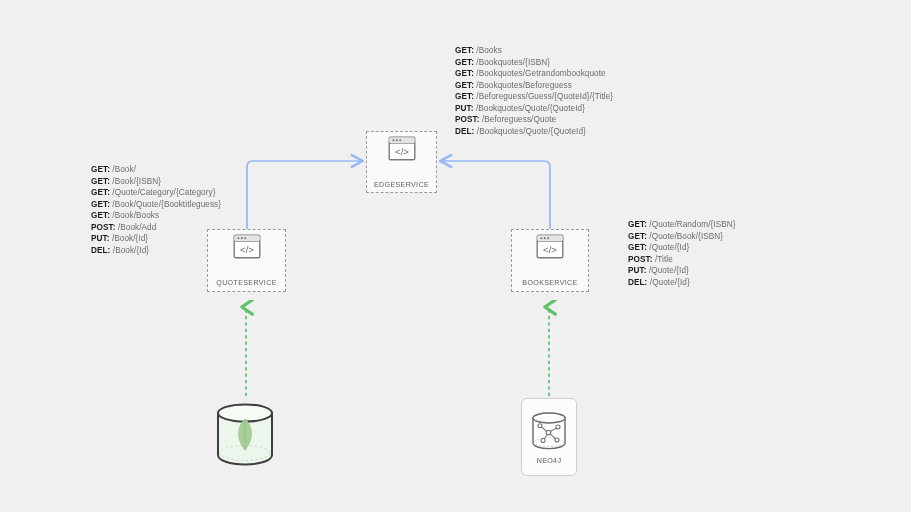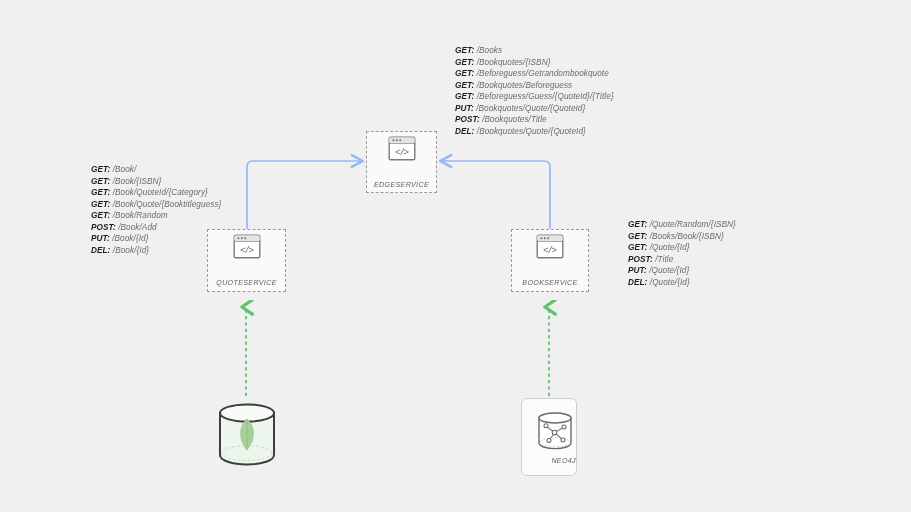--- a/index.html
+++ b/index.html
@@ -9,21 +9,20 @@
     width: 911px; height: 512px;
     background: #f0f0f0;
     font-family: "Liberation Sans", sans-serif;
     overflow: hidden;
   }
   #canvas {
     position: relative;
     width: 911px;
     height: 512px;
     background: #f0f0f0;
-    font-style: italic;
   }
 
   
   .endpoint-list {
     position: absolute;
     font-size: 8.2px;
     line-height: 11.55px;
     color: #6e6e6e;
     white-space: nowrap;
     letter-spacing: 0.08px;
@@ -60,21 +59,21 @@
   }
   #node-edgeservice  { left: 366px; top: 131px; width: 71px;  height: 62px; }
   #node-quoteservice { left: 207px; top: 229px; width: 79px;  height: 63px; }
   #node-bookservice  { left: 511px; top: 229px; width: 78px;  height: 63px; }
 
   
   .db-node {
     position: absolute;
     display: flex;
     flex-direction: column;
-    align-items: flex-end;
+    align-items: center;
     justify-content: center;
   }
   #node-mongodb { left: 212px; top: 398px; width: 66px; height: 76px; }
   #node-neo4j {
     left: 521px; top: 398px; width: 56px; height: 78px;
     border: 1px solid #cfcfcf;
     border-radius: 6px;
     background: #fcfcfc;
   }
   .db-label {
@@ -114,42 +113,42 @@
     <path d="M550,229 L550,167 Q550,161 544,161 L441,161" fill="none" stroke="#93b8f5" stroke-width="1.7" marker-end="url(#arrow-blue)"></path>
 
     <path d="M246,396 L246,307" fill="none" stroke="#63c16e" stroke-width="1.8" stroke-dasharray="3.2 3.2" marker-end="url(#arrow-green)"></path>
 
     <path d="M549,396 L549,307" fill="none" stroke="#63c16e" stroke-width="1.8" stroke-dasharray="3.2 3.2" marker-end="url(#arrow-green)"></path>
   </svg>
 
   <div class="endpoint-list" id="list-edge">
     <span class="endpoint-row"><span class="verb">GET:</span> <span class="path">/Books</span></span>
     <span class="endpoint-row"><span class="verb">GET:</span> <span class="path">/Bookquotes/{ISBN}</span></span>
-    <span class="endpoint-row"><span class="verb">GET:</span> <span class="path">/Beforeguess/Getrandombookquote</span></span>
+    <span class="endpoint-row"><span class="verb">GET:</span> <span class="path">/Bookquotes/Getrandombookquote</span></span>
     <span class="endpoint-row"><span class="verb">GET:</span> <span class="path">/Bookquotes/Beforeguess</span></span>
     <span class="endpoint-row"><span class="verb">GET:</span> <span class="path">/Beforeguess/Guess/{QuoteId}/{Title}</span></span>
     <span class="endpoint-row"><span class="verb">PUT:</span> <span class="path">/Bookquotes/Quote/{QuoteId}</span></span>
-    <span class="endpoint-row"><span class="verb">POST:</span> <span class="path">/Bookquotes/Title</span></span>
+    <span class="endpoint-row"><span class="verb">POST:</span> <span class="path">/Beforeguess/Quote</span></span>
     <span class="endpoint-row"><span class="verb">DEL:</span> <span class="path">/Bookquotes/Quote/{QuoteId}</span></span>
   </div>
 
   <div class="endpoint-list" id="list-quote">
     <span class="endpoint-row"><span class="verb">GET:</span> <span class="path">/Book/</span></span>
     <span class="endpoint-row"><span class="verb">GET:</span> <span class="path">/Book/{ISBN}</span></span>
-    <span class="endpoint-row"><span class="verb">GET:</span> <span class="path">/Book/QuoteId/{Category}</span></span>
+    <span class="endpoint-row"><span class="verb">GET:</span> <span class="path">/Quote/Category/{Category}</span></span>
     <span class="endpoint-row"><span class="verb">GET:</span> <span class="path">/Book/Quote/{Booktitleguess}</span></span>
-    <span class="endpoint-row"><span class="verb">GET:</span> <span class="path">/Book/Random</span></span>
+    <span class="endpoint-row"><span class="verb">GET:</span> <span class="path">/Book/Books</span></span>
     <span class="endpoint-row"><span class="verb">POST:</span> <span class="path">/Book/Add</span></span>
     <span class="endpoint-row"><span class="verb">PUT:</span> <span class="path">/Book/{Id}</span></span>
     <span class="endpoint-row"><span class="verb">DEL:</span> <span class="path">/Book/{Id}</span></span>
   </div>
 
   <div class="endpoint-list" id="list-book">
     <span class="endpoint-row"><span class="verb">GET:</span> <span class="path">/Quote/Random/{ISBN}</span></span>
-    <span class="endpoint-row"><span class="verb">GET:</span> <span class="path">/Books/Book/{ISBN}</span></span>
+    <span class="endpoint-row"><span class="verb">GET:</span> <span class="path">/Quote/Book/{ISBN}</span></span>
     <span class="endpoint-row"><span class="verb">GET:</span> <span class="path">/Quote/{Id}</span></span>
     <span class="endpoint-row"><span class="verb">POST:</span> <span class="path">/Title</span></span>
     <span class="endpoint-row"><span class="verb">PUT:</span> <span class="path">/Quote/{Id}</span></span>
     <span class="endpoint-row"><span class="verb">DEL:</span> <span class="path">/Quote/{Id}</span></span>
   </div>
 
   <div class="service-node" id="node-edgeservice">
     <svg class="svc-icon" width="28" height="25" viewBox="0 0 28 25" xmlns="http://www.w3.org/2000/svg">
       <rect x="1.2" y="1.2" width="25.6" height="22.6" rx="1.6" fill="#ffffff" stroke="#7a7a7a" stroke-width="1.4"></rect>
       <path d="M1.2,7.2 L26.8,7.2" stroke="#7a7a7a" stroke-width="1.2"></path>

